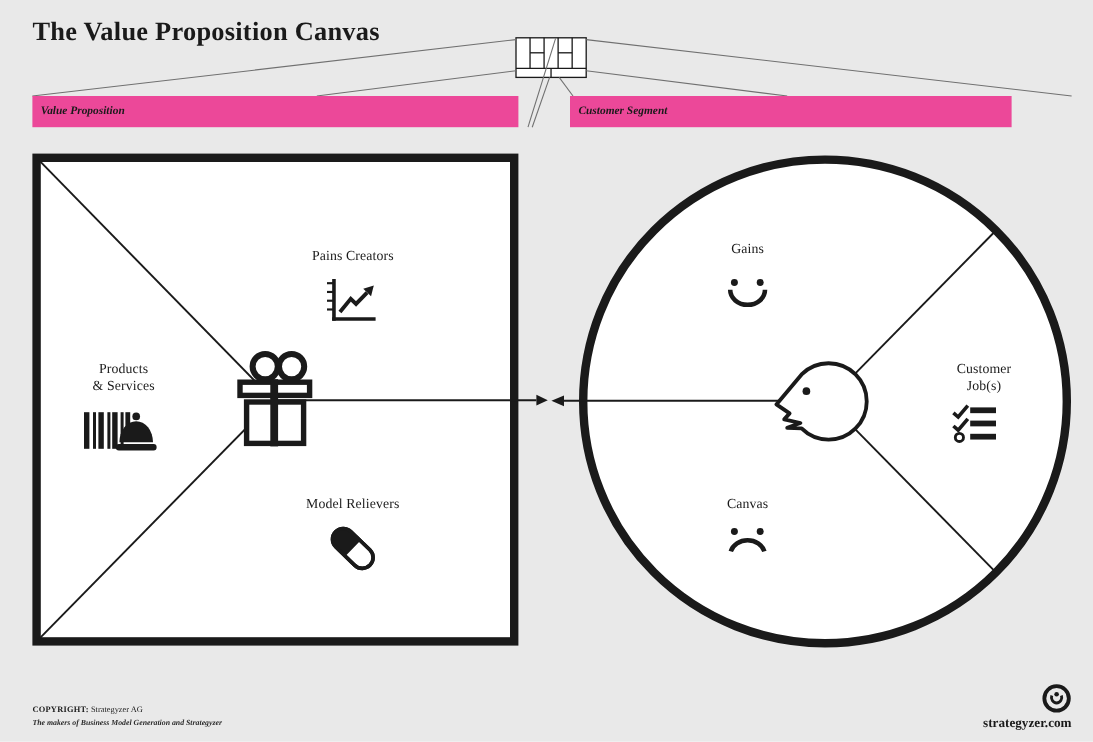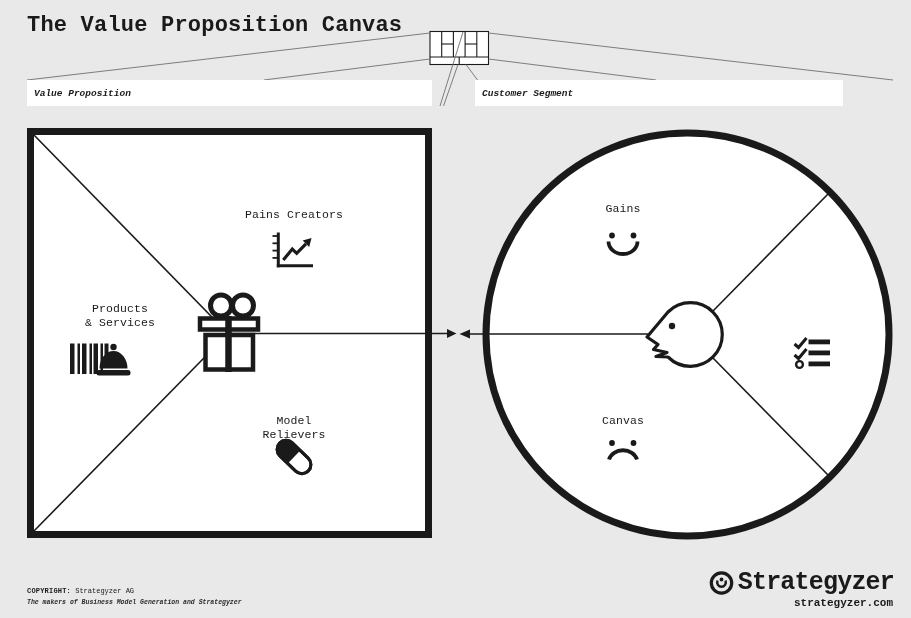--- a/index.html
+++ b/index.html
@@ -1,40 +1,40 @@
 <!DOCTYPE html>
 <html><head>
 <meta charset="utf-8">
 <style>
   html,body { margin:0; padding:0; }
   .canvas {
     position:relative; width:911px; height:618px;
     background:#e9e9e9; overflow:hidden;
-    font-family:Liberation Mono, monospace; color:#1a1a1a;
+    font-family:Liberation Serif, serif; color:#1a1a1a;
   }
   .layer { position:absolute; left:0; top:0; }
   .title {
     position:absolute; left:27px; top:13px;
     font-size:22px; font-weight:bold; letter-spacing:0.2px;
   }
   .bar {
-    position:absolute; top:80px; height:26px; background:#ffffff;
+    position:absolute; top:80px; height:26px; background:#ec4899;
     display:flex; align-items:center;
   }
   .bar-vp { left:27px; width:405px; }
   .bar-cs { left:475px; width:368px; }
   .bar .bar-label {
     font-size:9.5px; font-style:italic; font-weight:bold; padding-left:7px;
   }
   .lbl {
     position:absolute; text-align:center;
     font-size:11.5px; line-height:13.5px; letter-spacing:0.1px;
   }
   #lbl-gain-creators { left:244px; top:208px; width:100px; }
-  #lbl-products      { left:70px;  top:302px; width:100px; }
+  #lbl-products      { left:53px;  top:302px; width:100px; }
   #lbl-pain-reliev   { left:244px; top:414px; width:100px; }
   #lbl-gains         { left:573px; top:202px; width:100px; }
   #lbl-cust-jobs     { left:765px; top:302px; width:110px; }
   #lbl-pains         { left:573px; top:414px; width:100px; }
   .copyright { position:absolute; left:27px; top:587px; font-size:7px; line-height:8px; }
   .copyright .cap { font-weight:bold; letter-spacing:0.2px; }
   .tagline {
     position:absolute; left:27px; top:599px;
     font-size:6.5px; font-style:italic; font-weight:bold; color:#2b2b2b;
   }
@@ -179,31 +179,34 @@
   </div>
 
   <div class="lbl" id="lbl-gain-creators">Pains Creators</div>
   <div class="lbl" id="lbl-products">
     <div>Products</div>
     <div>&amp; Services</div>
   </div>
   <div class="lbl" id="lbl-pain-reliev">Model Relievers</div>
 
   <div class="lbl" id="lbl-gains">Gains</div>
+  <div class="lbl" id="lbl-cust-jobs">
+    <div>Customer</div>
+    <div>Job(s)</div>
+  </div>
   <div class="lbl" id="lbl-pains">Canvas</div>
 
   <div class="copyright">
     <span class="cap">COPYRIGHT:</span>
     <span>Strategyzer AG</span>
   </div>
   <div class="tagline">The makers of Business Model Generation and Strategyzer</div>
 
   <div class="brand">
     <svg width="27" height="27" viewBox="0 0 27 27">
       <circle cx="13.5" cy="14" r="10.2" fill="none" stroke="#1a1a1a" stroke-width="3.2"></circle>
       <path d="M 9.5,11.5 A 4.3,4.6 0 1 0 17.5,11.5" fill="none" stroke="#1a1a1a" stroke-width="2.4"></path>
       <circle cx="13.5" cy="10.5" r="1.9" fill="#1a1a1a"></circle>
     </svg>
-    <span class="brand-text">Strategyzer</span>
   </div>
   <div class="website">strategyzer.com</div>
 
 </div>
 
 </body></html>

